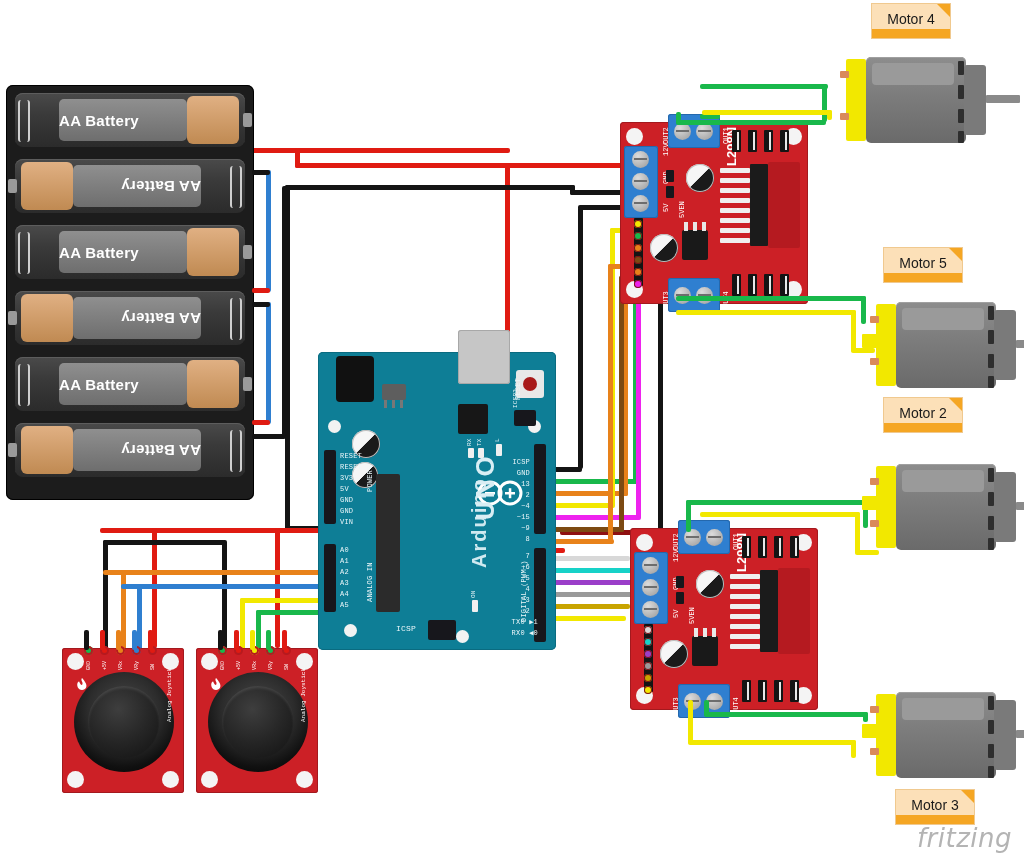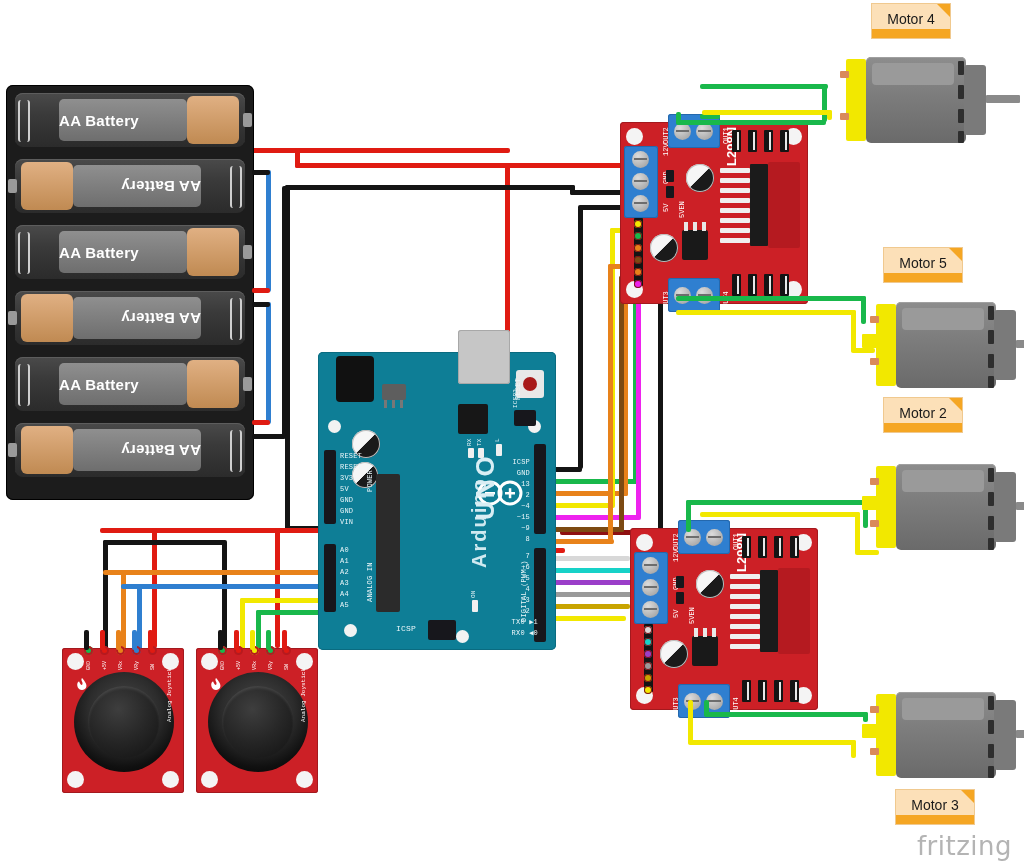--- a/index.html
+++ b/index.html
@@ -637,15 +637,15 @@
   <div class="abs w wv" style="left:116px;top:630px;height:20px;background:#e8821a;"></div>
   <div class="abs w wv" style="left:132px;top:630px;height:20px;background:#2f7fd0;"></div>
   <div class="abs w wv" style="left:148px;top:630px;height:20px;background:#e01b12;"></div>
 
   <div class="abs w wv" style="left:218px;top:630px;height:20px;background:#141414;"></div>
   <div class="abs w wv" style="left:234px;top:630px;height:20px;background:#e01b12;"></div>
   <div class="abs w wv" style="left:250px;top:630px;height:20px;background:#f2e800;"></div>
   <div class="abs w wv" style="left:266px;top:630px;height:20px;background:#19b84b;"></div>
   <div class="abs w wv" style="left:282px;top:630px;height:20px;background:#e01b12;"></div>
 
-  <div class="watermark" style="right:12px;bottom:4px;">fritzing</div>
+  <div class="watermark" style="right:12px;bottom:12px;font-style:italic;">fritzing</div>
 
 </div>
 
 </body></html>

